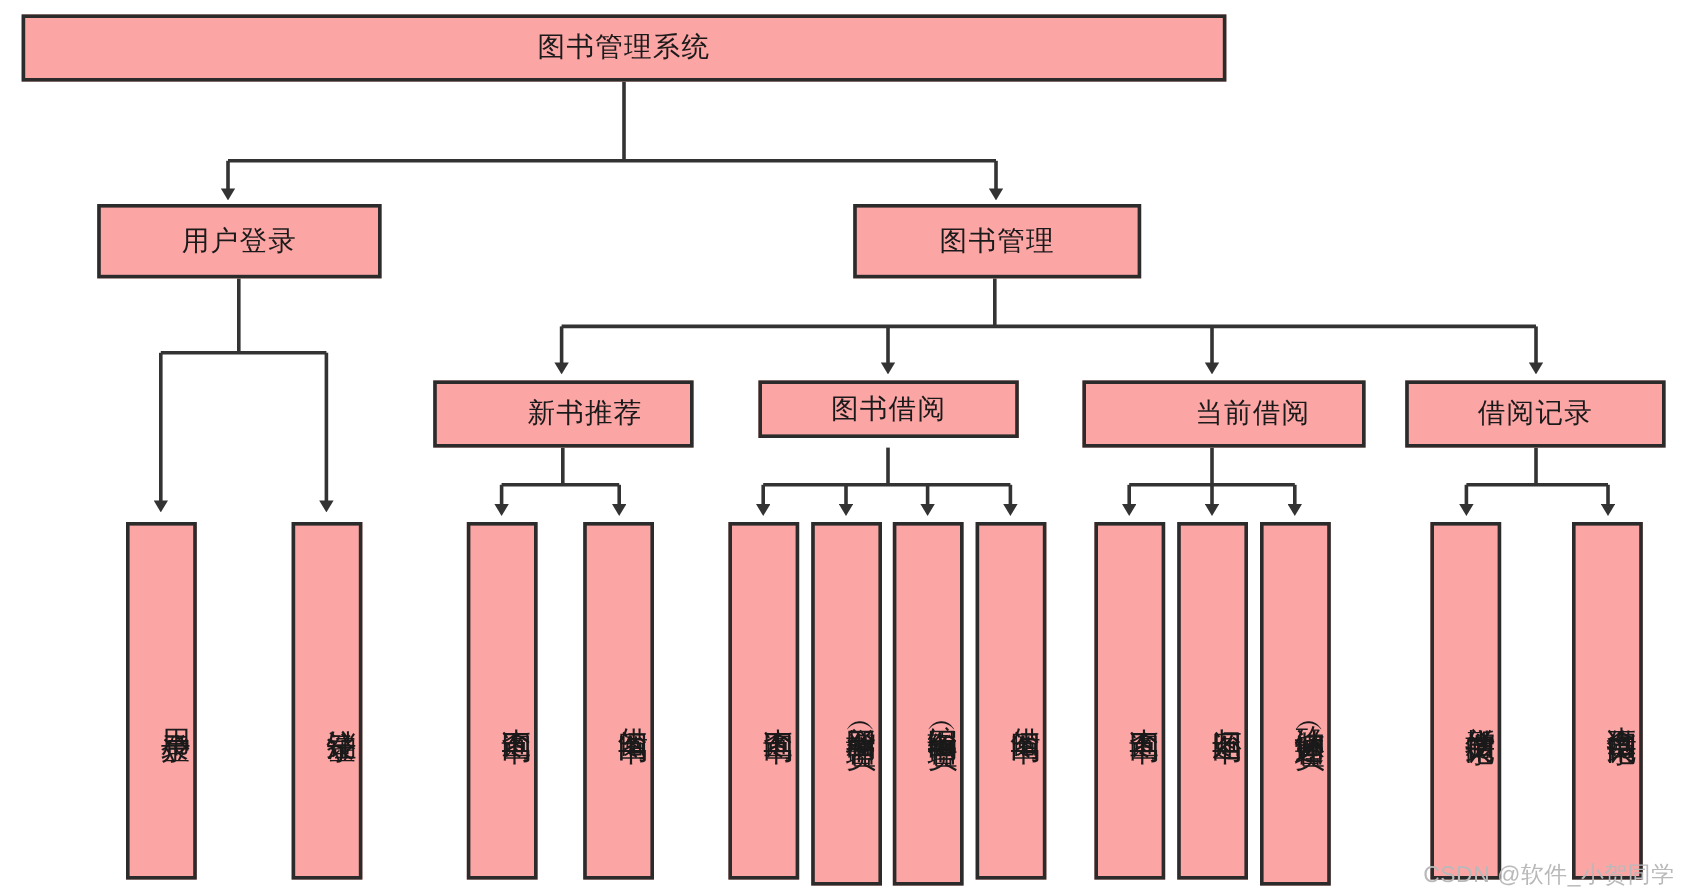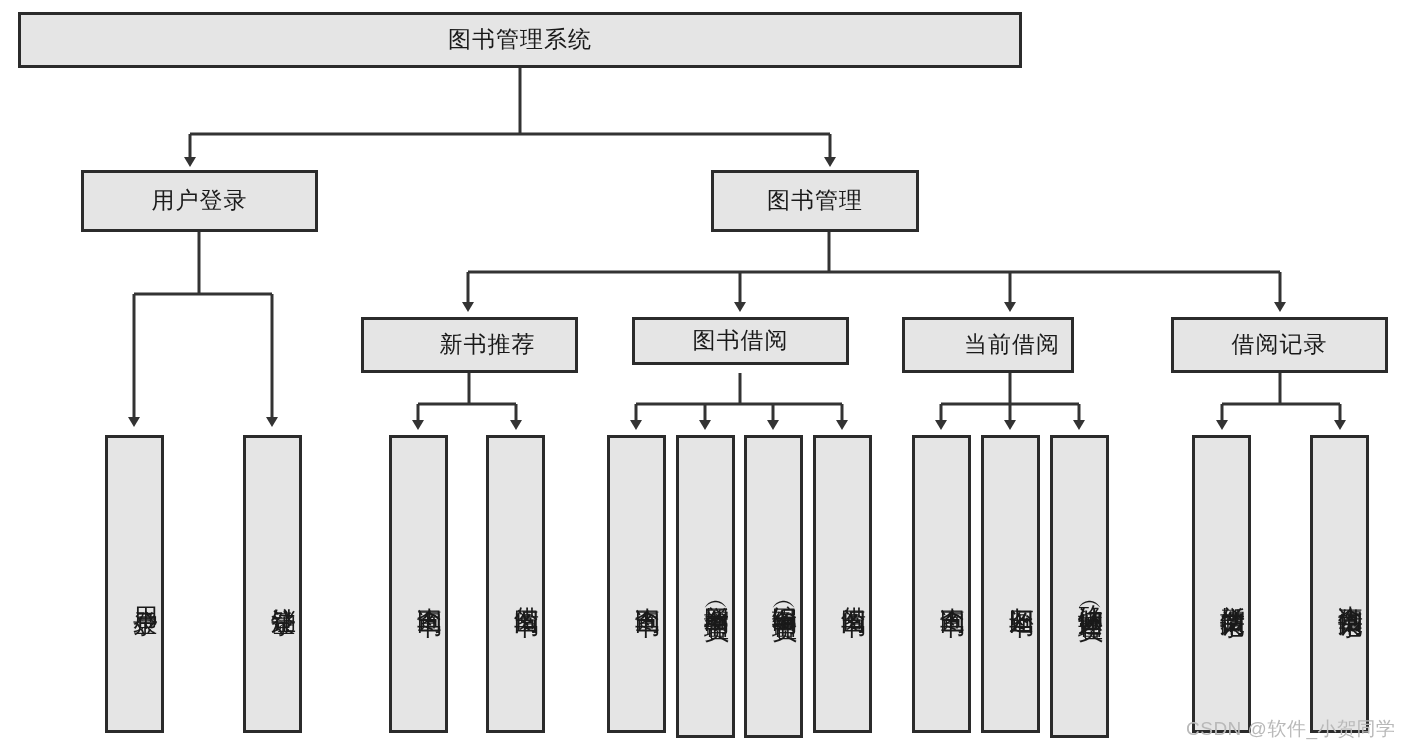--- a/index.html
+++ b/index.html
@@ -14,21 +14,21 @@
     position: relative;
     width: 1405px;
     height: 747px;
     background: #ffffff;
     overflow: hidden;
   }
   .node {
     position: absolute;
     box-sizing: border-box;
     border: 3px solid #2b2b2b;
-    background: #e5e5e5;
+    background: #fca5a5;
     display: flex;
     align-items: center;
     justify-content: center;
     color: #1a1a1a;
   }
   .node.horiz {
     font-size: 23px;
     letter-spacing: 1px;
     line-height: 1.2;
   }
@@ -121,31 +121,31 @@
     </g>
   </svg>
 
   <div class="node horiz" style="left:18px; top:12px; width:1004px; height:56px;">
     <span>图书管理系统</span>
   </div>
 
   <div class="node horiz" style="left:81px; top:170px; width:237px; height:62px;">
     <span>用户登录</span>
   </div>
-  <div class="node horiz" style="left:711px; top:170px; width:208px; height:62px;">
+  <div class="node horiz" style="left:711px; top:170px; width:240px; height:62px;">
     <span>图书管理</span>
   </div>
 
   <div class="node horiz" style="left:361px; top:317px; width:217px; height:56px;padding-left:36px;">
     <span>新书推荐</span>
   </div>
   <div class="node horiz" style="left:632px; top:317px; width:217px; height:48px;">
     <span>图书借阅</span>
   </div>
-  <div class="node horiz" style="left:902px; top:317px; width:172px; height:56px;padding-left:48px;">
+  <div class="node horiz" style="left:902px; top:317px; width:236px; height:56px;padding-left:48px;">
     <span>当前借阅</span>
   </div>
   <div class="node horiz" style="left:1171px; top:317px; width:217px; height:56px;text-align:center;">
     <span>借阅记录</span>
   </div>
 
   <div class="node vert" style="left:105px; top:435px; width:59px; height:298px;">
     <span class="vtxt">用户登录</span>
   </div>
   <div class="node vert" style="left:243px; top:435px; width:59px; height:298px;">

